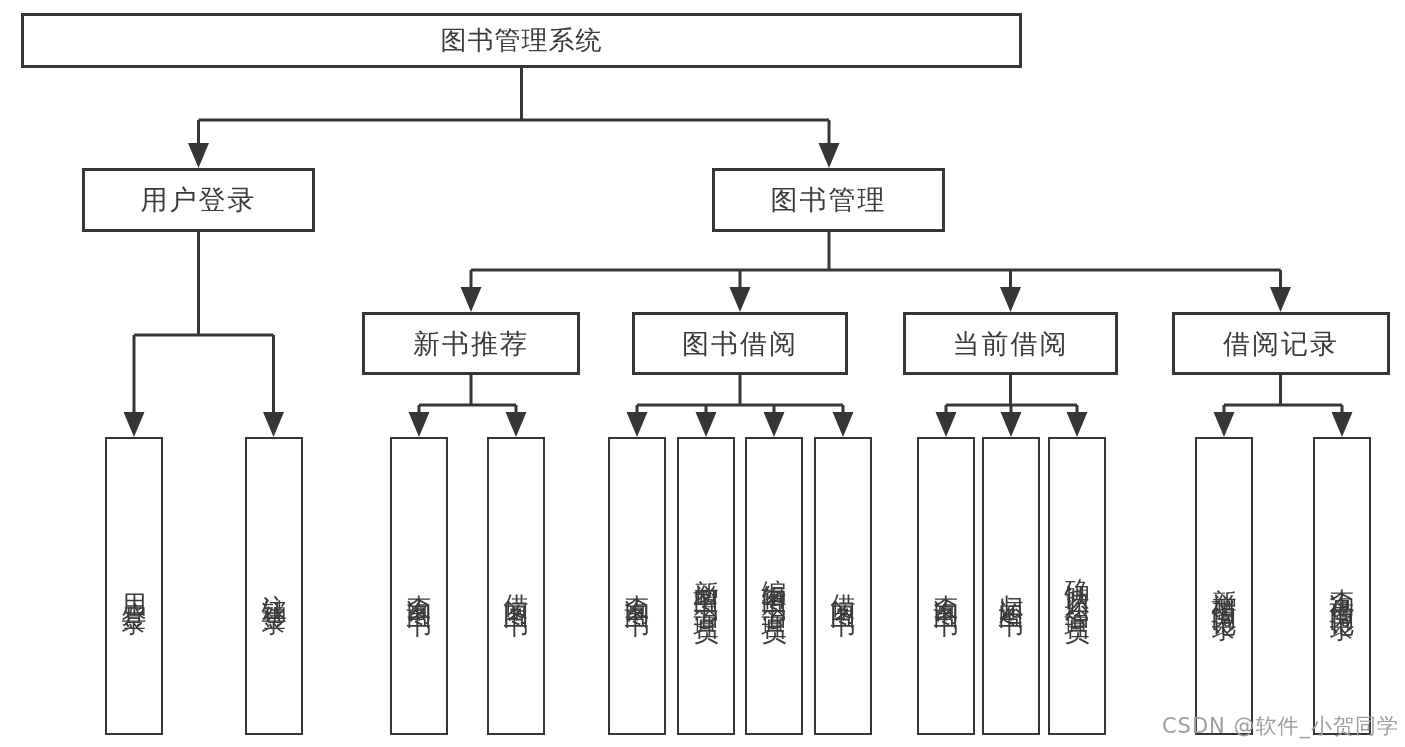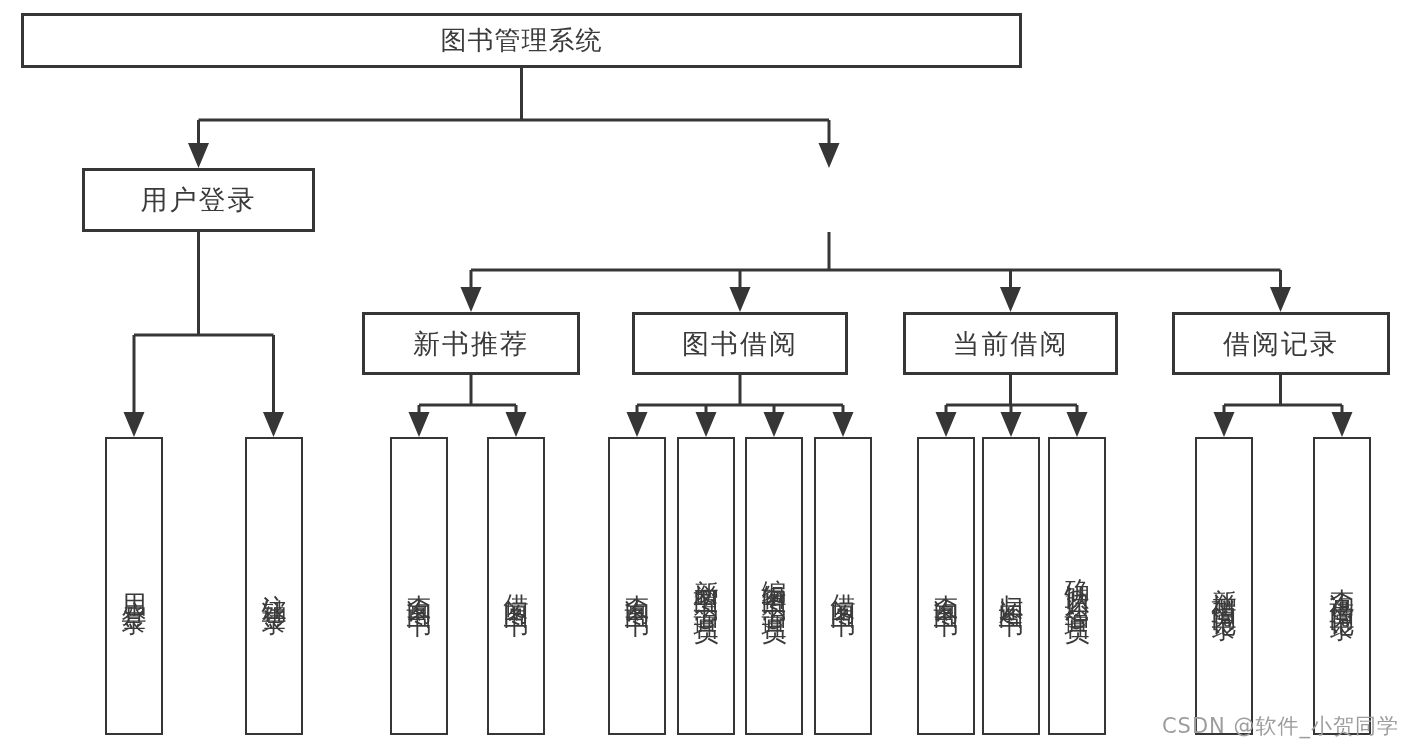--- a/index.html
+++ b/index.html
@@ -69,20 +69,21 @@
       M123.5 412 h21 l-10.5 25 z  M263 412 h21 l-10.5 25 z
       M408.5 412 h21 l-10.5 25 z  M505.5 412 h21 l-10.5 25 z
       M626.5 412 h21 l-10.5 25 z  M695.5 412 h21 l-10.5 25 z  M763.5 412 h21 l-10.5 25 z  M832.5 412 h21 l-10.5 25 z
       M935.5 412 h21 l-10.5 25 z  M1000.5 412 h21 l-10.5 25 z  M1066.5 412 h21 l-10.5 25 z
       M1213.5 412 h21 l-10.5 25 z  M1331.5 412 h21 l-10.5 25 z"></path>
   </svg>
 
   <div class="node root-node" style="left:21px; top:13px; width:1001px; height:55px;">图书管理系统</div>
 
   <div class="node mid-node" style="left:82px; top:168px; width:233px; height:64px;">用户登录</div>
+  <div class="node mid-node" style="left:712px; top:168px; width:233px; height:64px;">图书管理</div>
 
   <div class="node mid-node" style="left:362px; top:312px; width:218px; height:63px;text-align:center;">新书推荐</div>
   <div class="node mid-node" style="left:903px; top:312px; width:215px; height:63px;">当前借阅</div>
   <div class="node mid-node" style="left:632px; top:312px; width:216px; height:63px;">图书借阅</div>
   <div class="node mid-node" style="left:1172px; top:312px; width:218px; height:63px;">借阅记录</div>
 
   <div class="node leaf-node" style="left:105px; top:437px; width:58px; height:298px;">
     <span>用户登录</span>
   </div>
   <div class="node leaf-node" style="left:245px; top:437px; width:58px; height:298px;">

